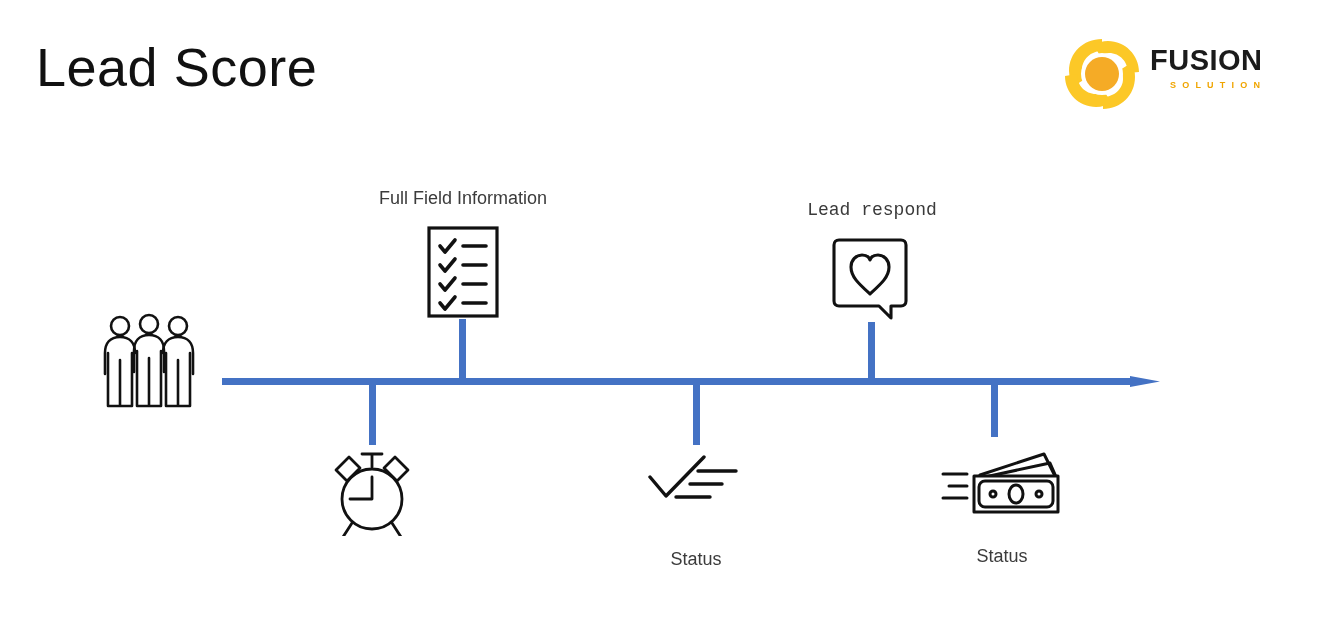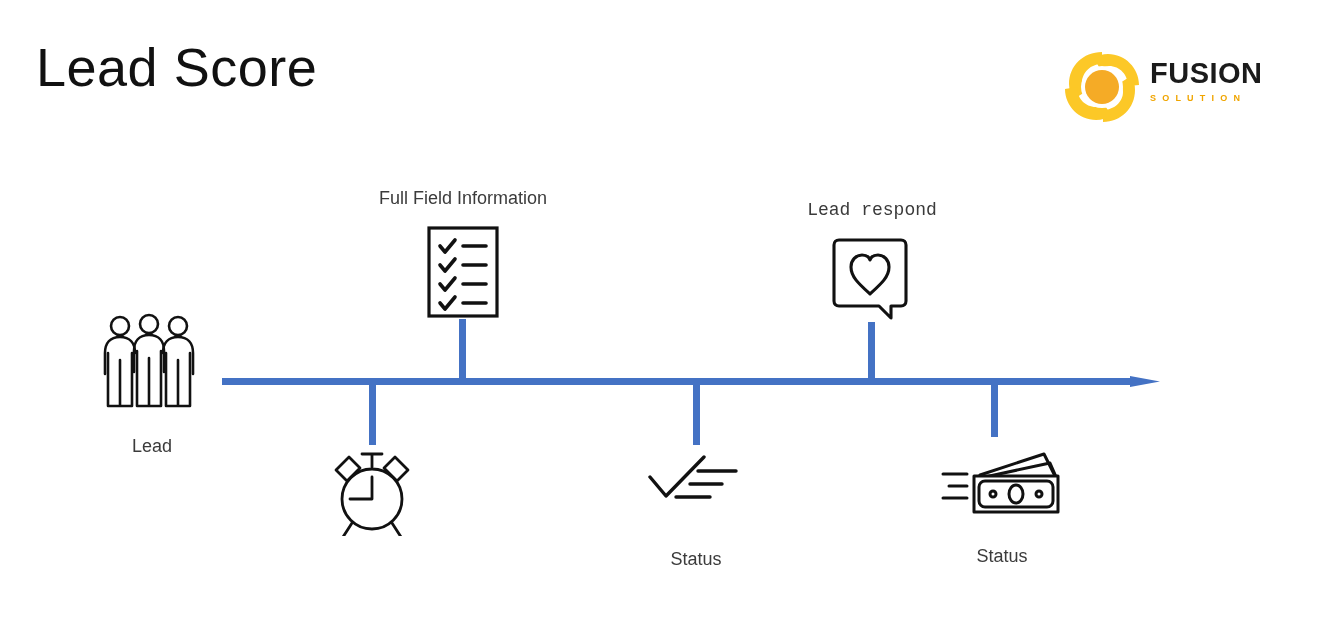--- a/index.html
+++ b/index.html
@@ -30,21 +30,21 @@
     letter-spacing: 0.5px;
     color: #111111;
     line-height: 1.1;
     white-space: nowrap;
   }
 
   
   #logo {
     position: absolute;
     left: 1062px;
-    top: 49px;
+    top: 36px;
     width: 222px;
     height: 76px;
   }
   #logo-mark {
     position: absolute;
     left: 0;
     top: 0;
     width: 80px;
     height: 76px;
   }
@@ -61,21 +61,21 @@
     color: #1b1b1b;
     line-height: 1;
   }
   .logo-solution {
     font-size: 9px;
     font-weight: bold;
     letter-spacing: 6.2px;
     color: #f0a500;
     line-height: 1;
     margin-top: 6px;
-    margin-left: 0;
+    margin-left: 20px;
   }
 
   
   #timeline-axis {
     position: absolute;
     left: 222px;
     top: 376px;
     width: 940px;
     height: 22px;
   }
@@ -156,21 +156,20 @@
 
         <circle cx="52" cy="14" r="9"></circle>
         <path d="M52 25 C 42 25 37 31 37 41 L 37 62 M52 25 C 62 25 67 31 67 41 L 67 62"></path>
         <path d="M40 41 L 40 96 M64 41 L 64 96 M40 96 L 64 96 M52 48 L 52 96"></path>
 
         <circle cx="81" cy="16" r="9"></circle>
         <path d="M81 27 C 71 27 66 33 66 43 M81 27 C 91 27 96 33 96 43 L 96 64"></path>
         <path d="M69 43 L 69 96 M93 43 L 93 96 M69 96 L 93 96 M81 50 L 81 96"></path>
       </svg>
     </div>
-    <div class="milestone-label" style="top:126px;">Lead</div>
   </div>
 
   <div class="milestone" style="left:272px; top:450px; width:200px; height:125px;">
     <div class="milestone-icon" style="top:0;">
       <svg width="96" height="86" viewBox="0 0 96 86" xmlns="http://www.w3.org/2000/svg" fill="none" stroke="#111111" stroke-width="2.8" stroke-linecap="round" stroke-linejoin="round">
 
         <path d="M25 7 L 12 20 L 23 31 L 36 18 Z"></path>
         <path d="M71 7 L 84 20 L 73 31 L 60 18 Z"></path>
 
         <path d="M48 4 L 48 17 M38 4 L 58 4"></path>

